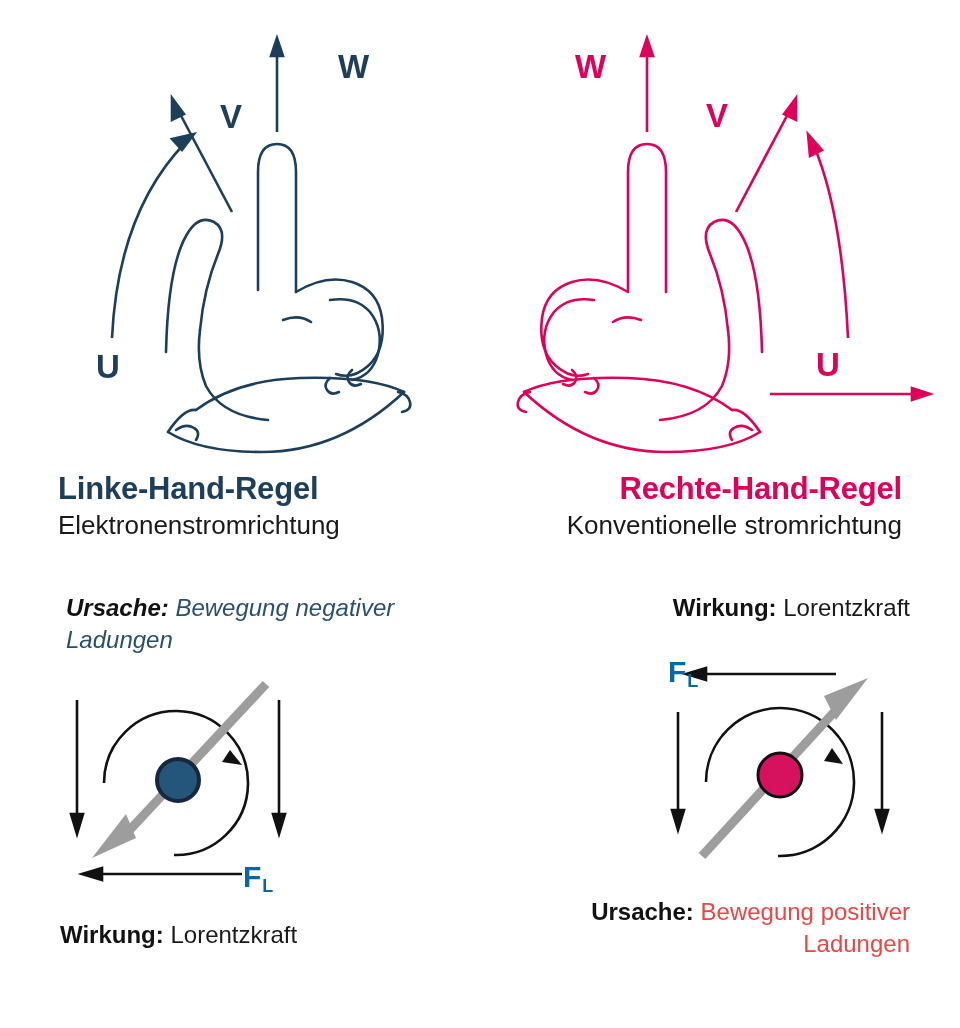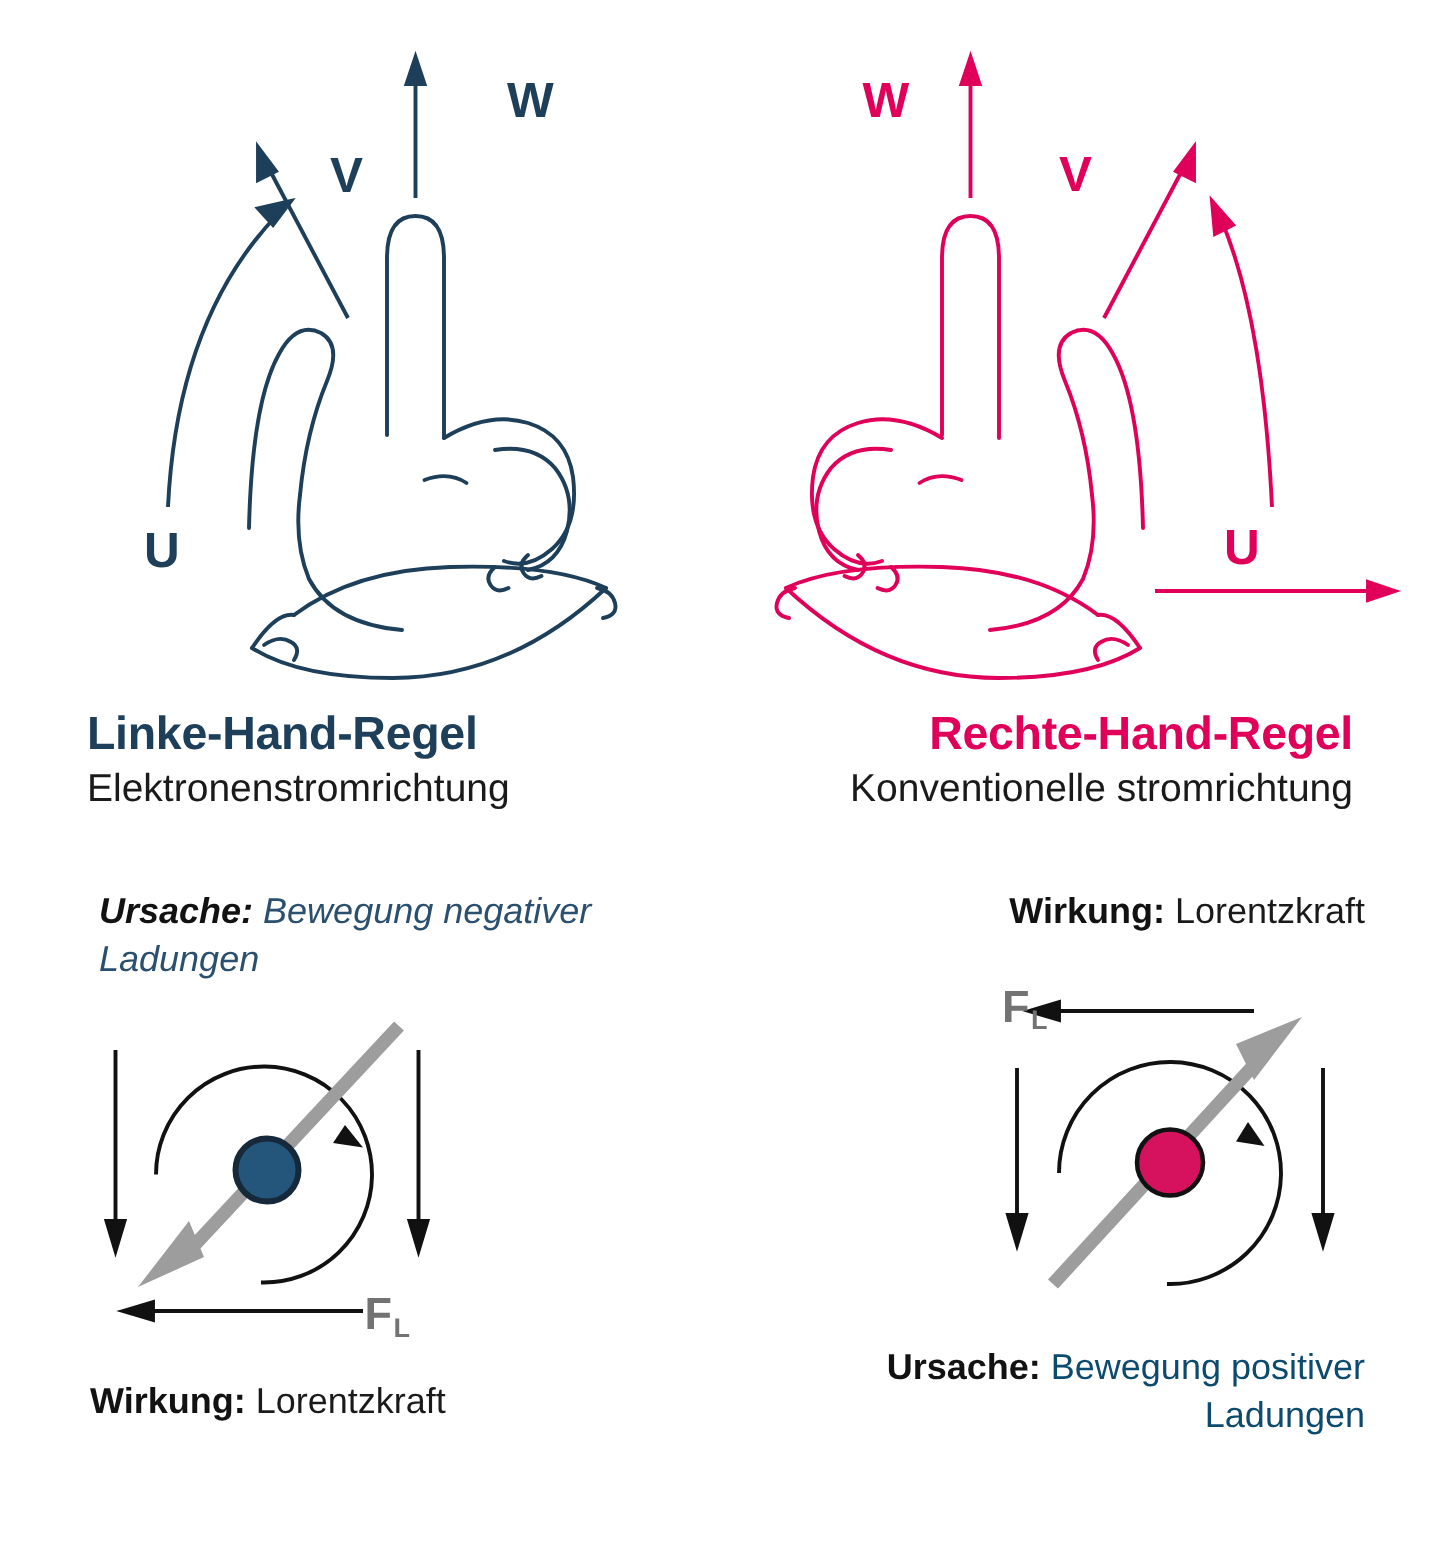--- a/index.html
+++ b/index.html
@@ -65,40 +65,40 @@
 
   
   .caption {
     position: absolute;
     font-size: 24px;
     line-height: 1.32;
     color: #1a1a1a;
   }
   .caption b { font-weight: bold; color: #121212; }
   .caption .navy-txt { color: #2b4f6e; }
-  .caption .pink-txt { color: #0c4a6e; margin-top: 40px; }
+  .caption .pink-txt { color: #ef4444; margin-top: 40px; }
   .caption.al-left  { text-align: left; }
   .caption.al-right { text-align: right; }
 
   #cap-left-cause   { left: 66px;  top: 592px;  width: 400px; font-style: italic; }
   #cap-left-effect  { left: 60px;  top: 919px;  width: 420px; }
   #cap-right-effect { left: 520px; top: 592px;  width: 390px; text-align: right; }
   #cap-right-cause  { left: 540px; top: 896px;  width: 370px; text-align: right; }
 
   
   .field-diagram { position: absolute; }
   .field-diagram svg { display: block; overflow: visible; }
   #field-left  { left: 52px;  top: 662px; width: 320px; height: 240px; }
   #field-right { left: 640px; top: 648px; width: 320px; height: 250px; }
 
   .fl-label {
     position: absolute;
     font-weight: bold;
     font-size: 30px;
-    color: #737373;
+    color: #0369a1;
     line-height: 1;
     user-select: none;
   }
   .fl-label sub {
     font-size: 18px;
     font-weight: bold;
     vertical-align: baseline;
     position: relative;
     top: 5px;
     left: 1px;

